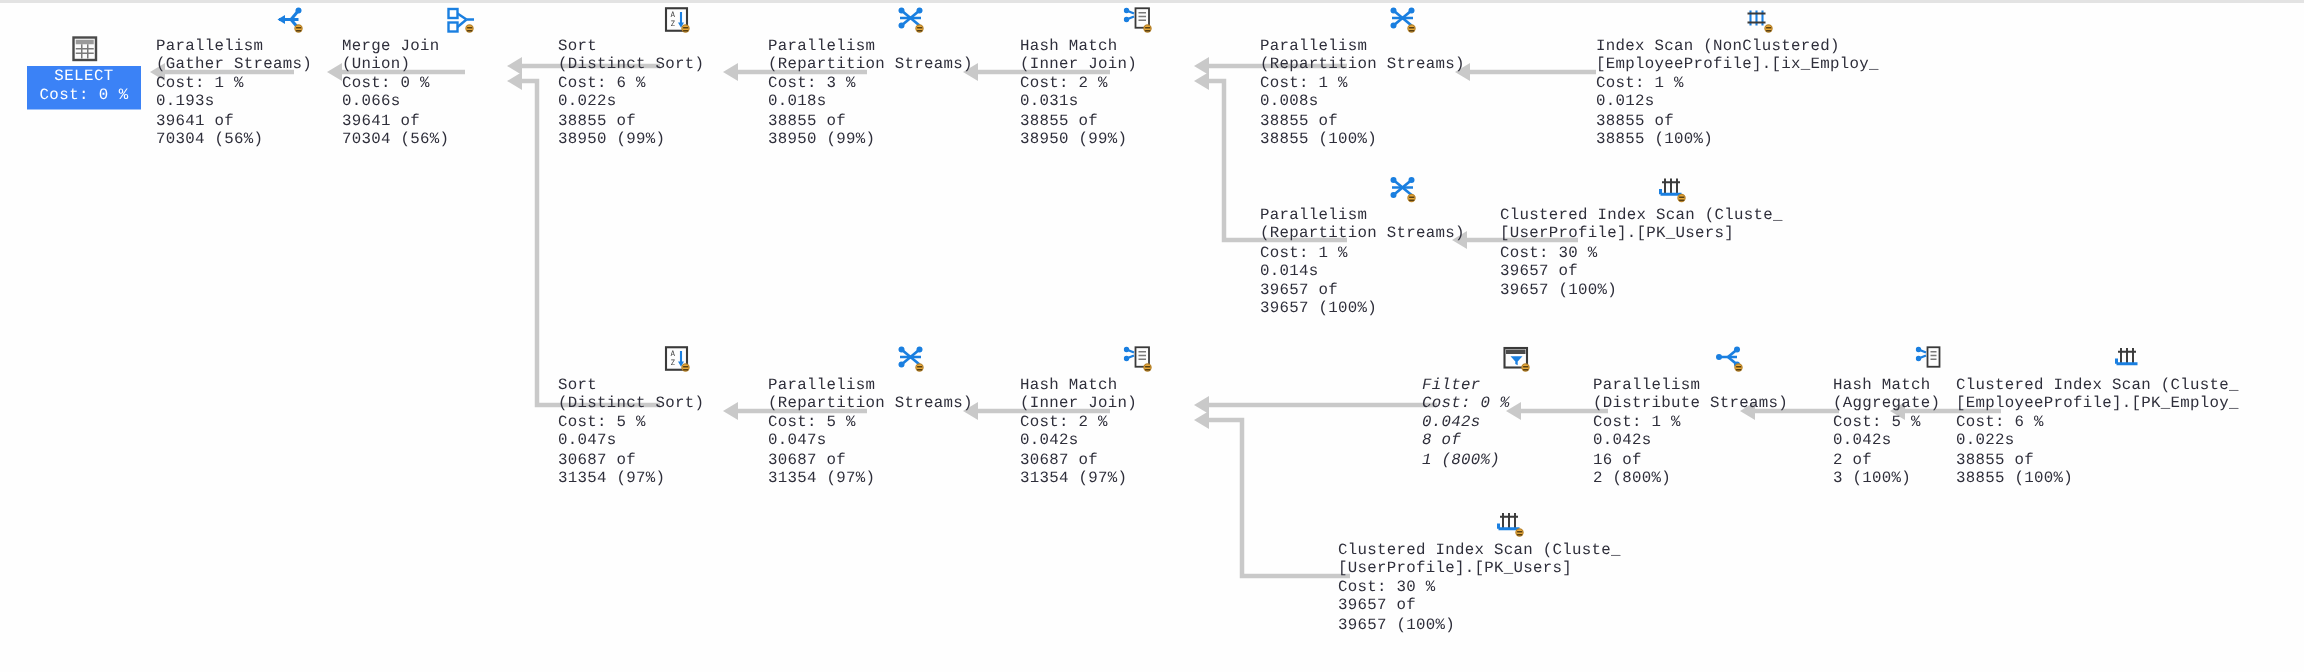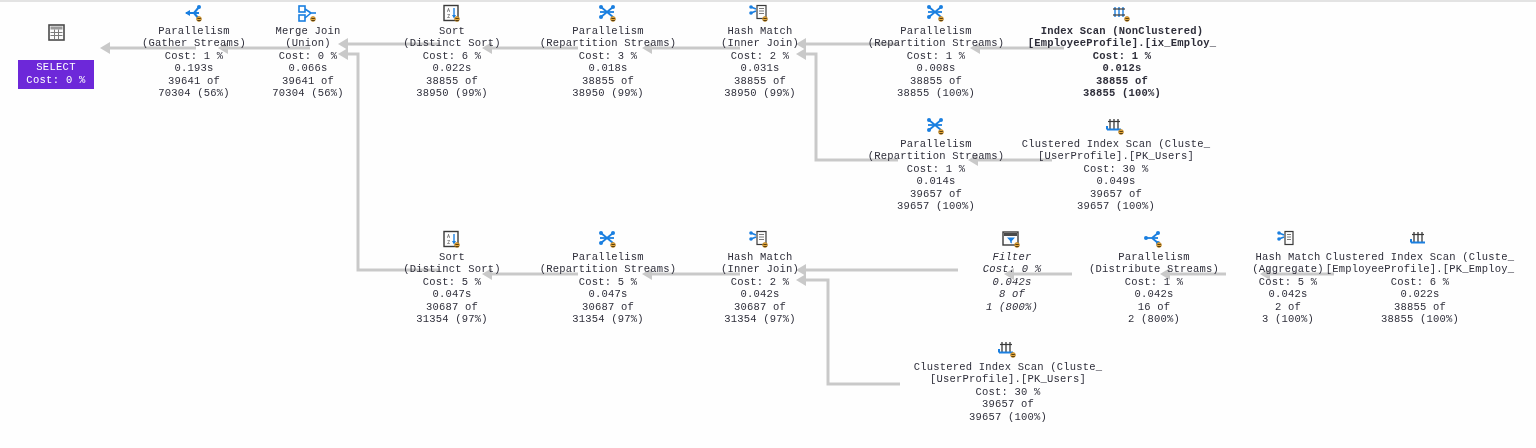--- a/index.html
+++ b/index.html
@@ -28,21 +28,21 @@
   #connectors {
     position: absolute;
     left: 0; top: 0;
     width: 1536px; height: 448px;
     pointer-events: none;
   }
 
   
   .node {
     position: absolute;
-    text-align: center;
+    text-align: left;
     color: #2e2e3a;
     font-size: 10.5px;
     line-height: 12.4px;
     letter-spacing: 0.2px;
     white-space: nowrap;
   }
   .node .icon-wrap {
     height: 22px;
     display: flex;
     align-items: flex-end;
@@ -59,29 +59,28 @@
     text-align: center;
   }
   .select-node .icon-wrap {
     height: 22px;
     display: flex;
     align-items: flex-end;
     justify-content: center;
     margin-bottom: 2px;
   }
   .select-box {
-    background: #6d28d9;
+    background: #3b82f6;
     color: #ffffff;
     font-size: 10.5px;
     line-height: 13px;
     letter-spacing: 0.3px;
     padding: 1px 6px 2px 6px;
     display: inline-block;
     min-width: 64px;
-    margin-top: 16px;
   }
   .select-box .line { display: block; }
 
   
   .op-icon { display: block; }
 </style>
 </head>
 <body>
 
 <div id="plan-canvas">
@@ -291,21 +290,21 @@
       </svg>
     </div>
     <span class="line">Parallelism</span>
     <span class="line">(Repartition Streams)</span>
     <span class="line">Cost: 1 %</span>
     <span class="line">0.008s</span>
     <span class="line">38855 of</span>
     <span class="line">38855 (100%)</span>
   </div>
 
-  <div class="node" style="left:1012px; top:2px; width:220px;font-weight:bold;">
+  <div class="node" style="left:1064px; top:2px; width:220px;">
     <div class="icon-wrap">
       <svg class="op-icon" width="22" height="20" viewBox="0 0 22 20">
         <line x1="4" y1="3" x2="4" y2="13" stroke="#1a7fe0" stroke-width="1.4"></line>
         <line x1="8" y1="3" x2="8" y2="13" stroke="#1a7fe0" stroke-width="1.4"></line>
         <line x1="12" y1="3" x2="12" y2="13" stroke="#1a7fe0" stroke-width="1.4"></line>
         <line x1="2" y1="5" x2="14" y2="5" stroke="#3a3a3a" stroke-width="1.2"></line>
         <line x1="2" y1="11" x2="14" y2="11" stroke="#3a3a3a" stroke-width="1.2"></line>
         <circle cx="16" cy="15" r="2.4" fill="#e8a93a" stroke="#b8832a" stroke-width="0.8"></circle>
         <rect x="14.4" y="14" width="3.4" height="1" fill="#5a4010"></rect>
         <rect x="14.4" y="16" width="3.4" height="1" fill="#5a4010"></rect>
@@ -351,21 +350,20 @@
         <path d="M 2 12.5 L 16 12.5" stroke="#1a7fe0" stroke-width="2"></path>
         <path d="M 2 12.5 L 2 9" stroke="#1a7fe0" stroke-width="2"></path>
         <circle cx="16" cy="15" r="2.4" fill="#e8a93a" stroke="#b8832a" stroke-width="0.8"></circle>
         <rect x="14.4" y="14" width="3.4" height="1" fill="#5a4010"></rect>
         <rect x="14.4" y="16" width="3.4" height="1" fill="#5a4010"></rect>
       </svg>
     </div>
     <span class="line">Clustered Index Scan (Cluste_</span>
     <span class="line">[UserProfile].[PK_Users]</span>
     <span class="line">Cost: 30 %</span>
-    <span class="line">0.049s</span>
     <span class="line">39657 of</span>
     <span class="line">39657 (100%)</span>
   </div>
 
   <div class="node" style="left:372px; top:228px; width:160px;">
     <div class="icon-wrap">
       <svg class="op-icon" width="22" height="20" viewBox="0 0 22 20">
         <rect x="3" y="1.5" width="14" height="15" fill="#fdfdfd" stroke="#3a3a3a" stroke-width="1.4"></rect>
         <text x="6" y="7.5" font-size="5" font-family="monospace" fill="#3a3a3a">A</text>
         <text x="6" y="13.5" font-size="5" font-family="monospace" fill="#3a3a3a">Z</text>

